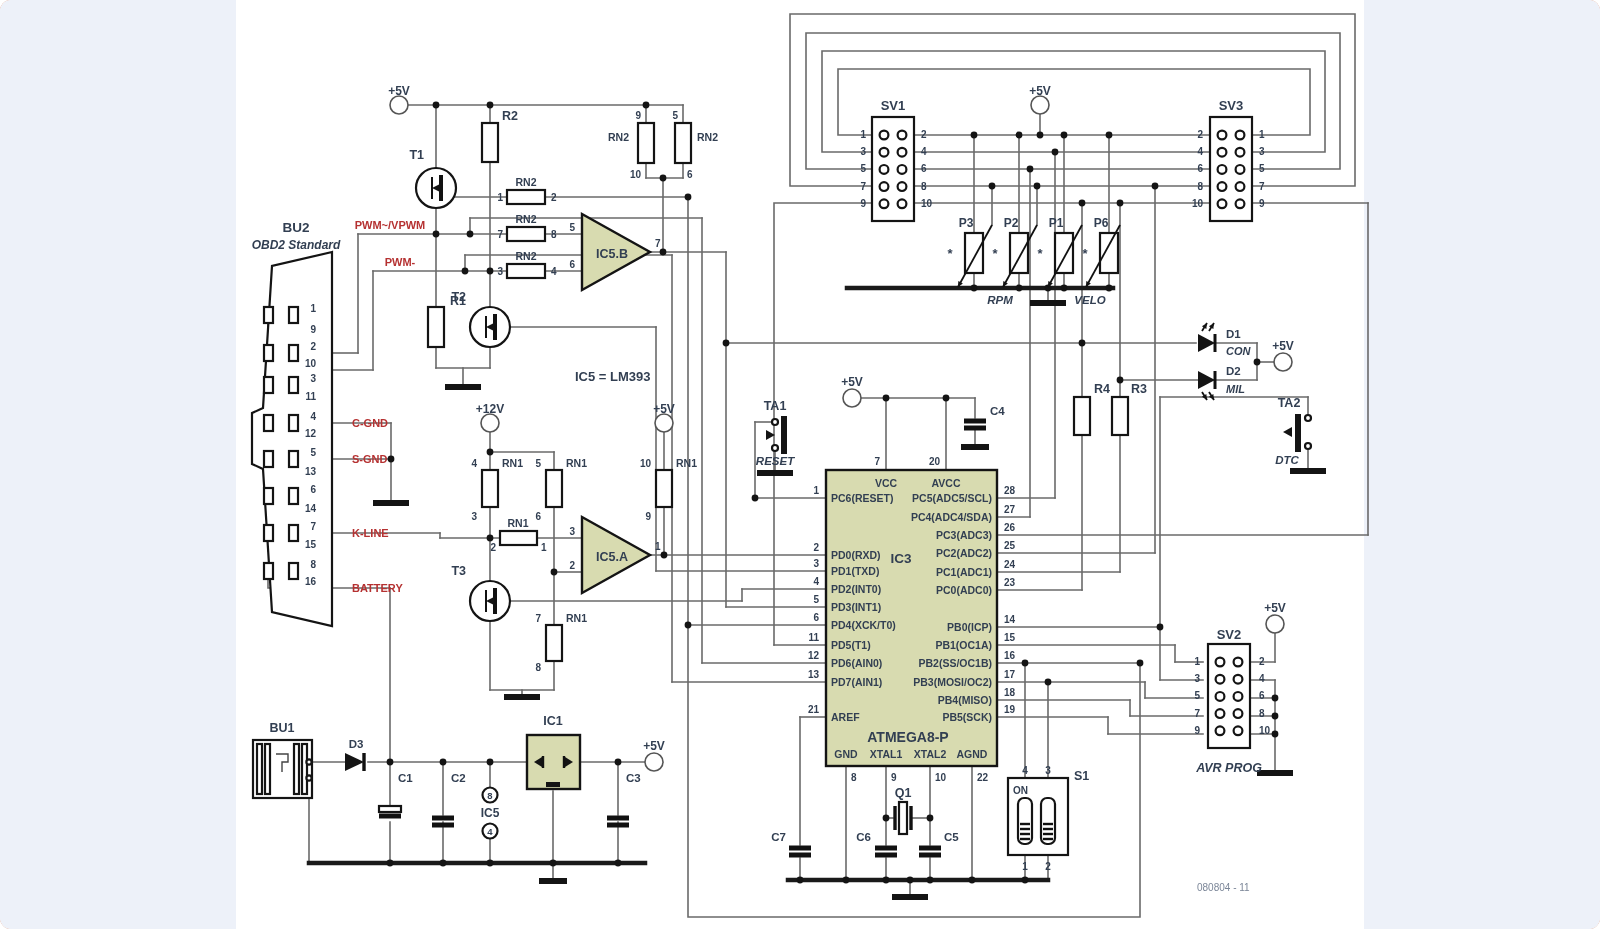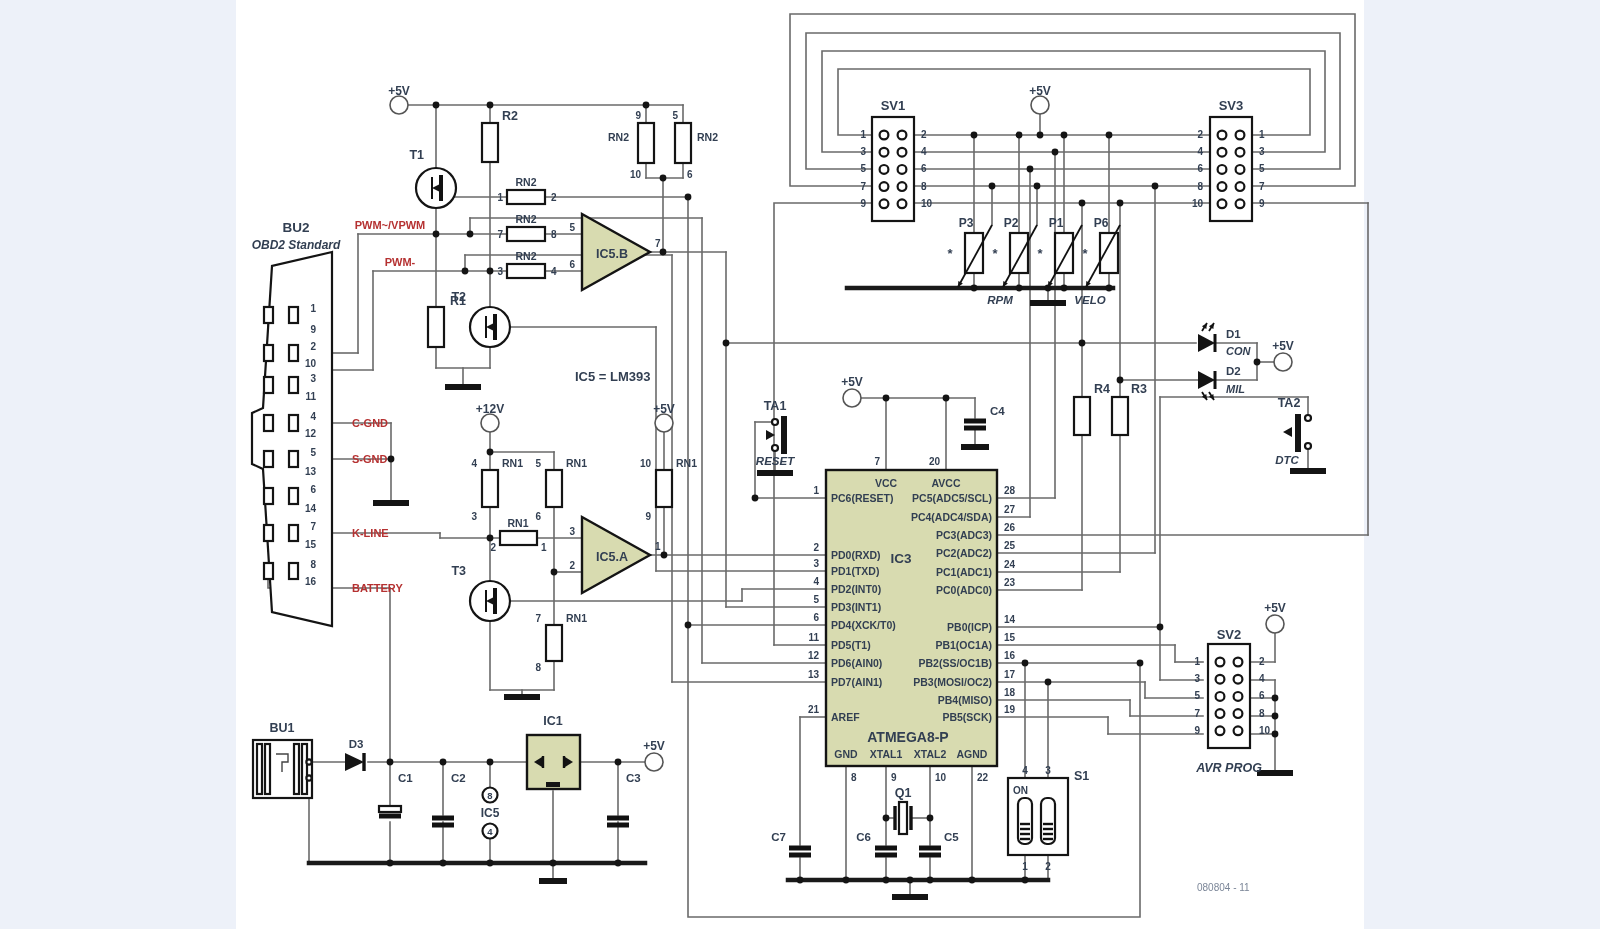--- a/index.html
+++ b/index.html
@@ -1,16 +1,16 @@
 <!DOCTYPE html>
 <html><head>
 <meta charset="utf-8">
 <style>
   html,body{margin:0;padding:0;background:#ffffff;}
-  #stage{position:relative;width:1600px;height:929px;background:#c2410c;overflow:hidden;}
+  #stage{position:relative;width:1600px;height:929px;background:#c2410c;overflow:hidden;border-radius:11px;}
   svg{display:block;}
   .w{stroke:#6a6a6a;stroke-width:1.6;fill:none;stroke-linecap:square;}
   .wt{stroke:#1a1a1a;stroke-width:4.5;fill:none;stroke-linecap:square;}
   .o{stroke:#141414;stroke-width:2.2;fill:#ffffff;}
   .ok{stroke:#141414;stroke-width:2.4;fill:#d8dbb0;}
   .thin{stroke:#444;stroke-width:1.4;fill:none;}
   .blk{fill:#141414;stroke:none;}
   .t{font-family:"Liberation Sans","DejaVu Sans",sans-serif;font-weight:bold;fill:#323f52;}
   .red{fill:#b53131;}
   .it{font-style:italic;}

